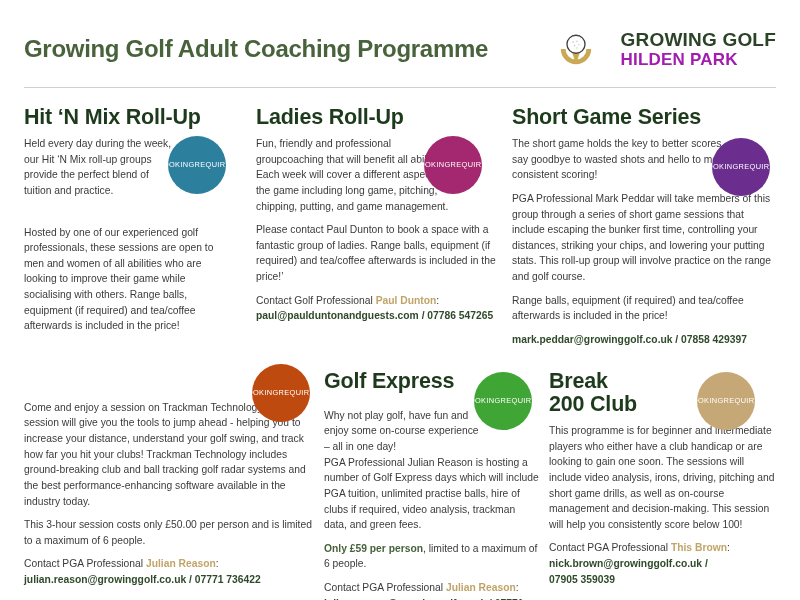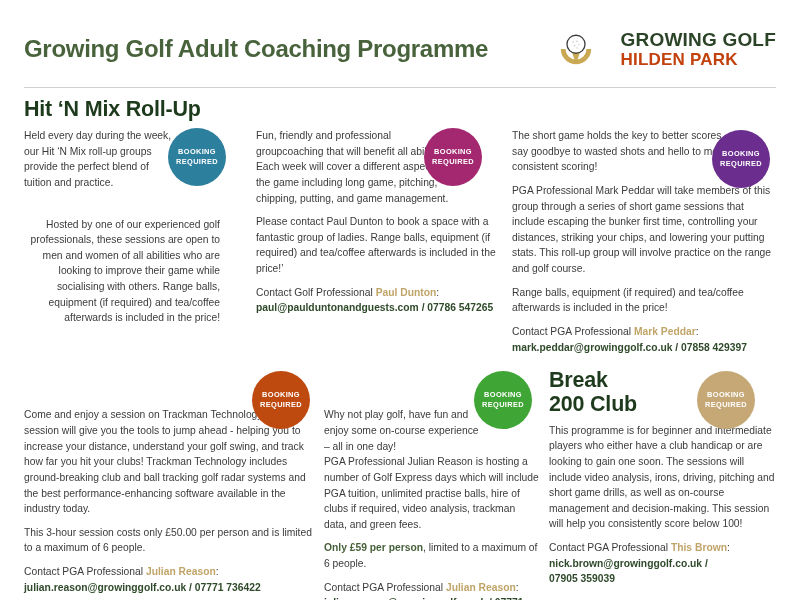--- a/index.html
+++ b/index.html
@@ -55,21 +55,21 @@
   }
   .logo-line1 {
     font-size: 19px;
     font-weight: bold;
     color: #2b4427;
     letter-spacing: 0.2px;
   }
   .logo-line2 {
     font-size: 17px;
     font-weight: bold;
-    color: #c2410c;
+    color: #a21caf;
     letter-spacing: 0.2px;
     margin-top: 2px;
   }
   .divider {
     height: 1px;
     background: #d0d0d0;
     margin: 9px 0 0 0;
   }
 
   
@@ -95,53 +95,53 @@
   .col-head {
     position: relative;
     min-height: 30px;
   }
   .col-title {
     font-size: 21.5px;
     font-weight: bold;
     color: #1e3a1c;
     line-height: 1.1;
     letter-spacing: -0.2px;
-    margin: 0 0 5px 0;
+    margin: 8px 0 5px 0;
     max-width: 195px;
   }
   .col-title.wide { max-width: 100%; }
 
   
   .badge {
     position: absolute;
     width: 58px;
     height: 58px;
     border-radius: 50%;
     display: flex;
-    flex-direction: column;
+    flex-direction: row;
     align-items: center;
     justify-content: center;
     color: #ffffff;
     font-size: 7.4px;
-    font-weight: bold;
+    font-weight: normal;
     letter-spacing: 0.35px;
     line-height: 1.35;
     text-align: center;
     z-index: 5;
   }
   .badge span { display: block; }
 
   
   .body-text {
     font-size: 10.3px;
     line-height: 1.52;
     color: #3b3b3b;
     margin: 0 0 8px 0;
   }
-  .body-text:last-child { margin-bottom: 12px; text-align: right; }
+  .body-text:last-child { margin-bottom: 12px; }
   .narrow { max-width: 150px; }
   .narrow-2 { max-width: 196px; }
   .narrow-3 { max-width: 195px; }
   .narrow-4 { max-width: 228px; }
   .narrow-5 { max-width: 155px; }
 
   .price-bold {
     font-weight: bold;
     color: #47613a;
   }
@@ -195,42 +195,43 @@
           <span>BOOKING</span>
           <span>REQUIRED</span>
         </div>
       </div>
       <p class="body-text narrow">Held every day during the week, our Hit ‘N Mix roll-up groups provide the perfect blend of tuition and practice.</p>
       <p class="body-text narrow-2" style="margin-top:26px;">Hosted by one of our experienced golf professionals, these sessions are open to men and women of all abilities who are looking to improve their game while socialising with others. Range balls, equipment (if required) and tea/coffee afterwards is included in the price!</p>
     </div>
 
     <div class="col c2">
       <div class="col-head">
+        <div class="col-title">Ladies Roll-Up</div>
         <div class="badge" style="background:#a32870; top:30px; left:168px;">
           <span>BOOKING</span>
           <span>REQUIRED</span>
         </div>
       </div>
       <p class="body-text narrow-3">Fun, friendly and professional groupcoaching that will benefit all abilities! Each week will cover a different aspect of the game including long game, pitching, chipping, putting, and game management.</p>
       <p class="body-text">Please contact Paul Dunton to book a space with a fantastic group of ladies. Range balls, equipment (if required) and tea/coffee afterwards is included in the price!’</p>
       <p class="body-text contact-line"><span>Contact Golf Professional </span><span class="pro-name">Paul Dunton</span><span>:</span></p>
       <p class="contact-email">paul@paulduntonandguests.com / 07786 547265</p>
     </div>
 
     <div class="col c3">
       <div class="col-head">
+        <div class="col-title">Short Game Series</div>
         <div class="badge" style="background:#6b2d8e; top:32px; left:200px;">
           <span>BOOKING</span>
           <span>REQUIRED</span>
         </div>
       </div>
       <p class="body-text narrow-4">The short game holds the key to better scores – say goodbye to wasted shots and hello to more consistent scoring!</p>
       <p class="body-text">PGA Professional Mark Peddar will take members of this group through a series of short game sessions that include escaping the bunker first time, controlling your distances, striking your chips, and lowering your putting stats. This roll-up group will involve practice on the range and golf course.</p>
       <p class="body-text">Range balls, equipment (if required) and tea/coffee afterwards is included in the price!</p>
-      <p class="body-text contact-line"><span>Contact PGA Professional </span><span class="pro-name">Mark Peddar</span><span>:</span></p>
       <p class="contact-email">mark.peddar@growinggolf.co.uk / 07858 429397</p>
     </div>
   </div>
 
   <div class="row row-bottom">
 
     <div class="col c4">
       <div class="col-head">
         <div class="badge" style="background:#bf4a10; top:2px; left:228px;">
           <span>BOOKING</span>
@@ -238,20 +239,21 @@
         </div>
       </div>
       <p class="body-text" style="margin-top:8px;">Come and enjoy a session on Trackman Technology! Julian’s session will give you the tools to jump ahead - helping you to increase your distance, understand your golf swing, and track how far you hit your clubs! Trackman Technology includes ground-breaking club and ball tracking golf radar systems and the best performance-enhancing software available in the industry today.</p>
       <p class="body-text">This 3-hour session costs only £50.00 per person and is limited to a maximum of 6 people.</p>
       <p class="body-text contact-line"><span>Contact PGA Professional </span><span class="pro-name">Julian Reason</span><span>:</span></p>
       <p class="contact-email">julian.reason@growinggolf.co.uk / 07771 736422</p>
     </div>
 
     <div class="col c5">
       <div class="col-head">
+        <div class="col-title wide">Golf Express</div>
         <div class="badge" style="background:#3fa535; top:2px; left:150px;">
           <span>BOOKING</span>
           <span>REQUIRED</span>
         </div>
       </div>
       <p class="body-text narrow-5" style="margin-top:8px; margin-bottom:0;">Why not play golf, have fun and enjoy some on-course experience – all in one day!</p>
       <p class="body-text">PGA Professional Julian Reason is hosting a number of Golf Express days which will include PGA tuition, unlimited practise balls, hire of clubs if required, video analysis, trackman data, and green fees.</p>
       <p class="body-text"><span class="price-bold">Only £59 per person</span><span>, limited to a maximum of 6 people.</span></p>
       <p class="body-text contact-line"><span>Contact PGA Professional </span><span class="pro-name">Julian Reason</span><span>:</span></p>
       <p class="contact-email">julian.reason@growinggolf.co.uk / 07771 736422</p>

